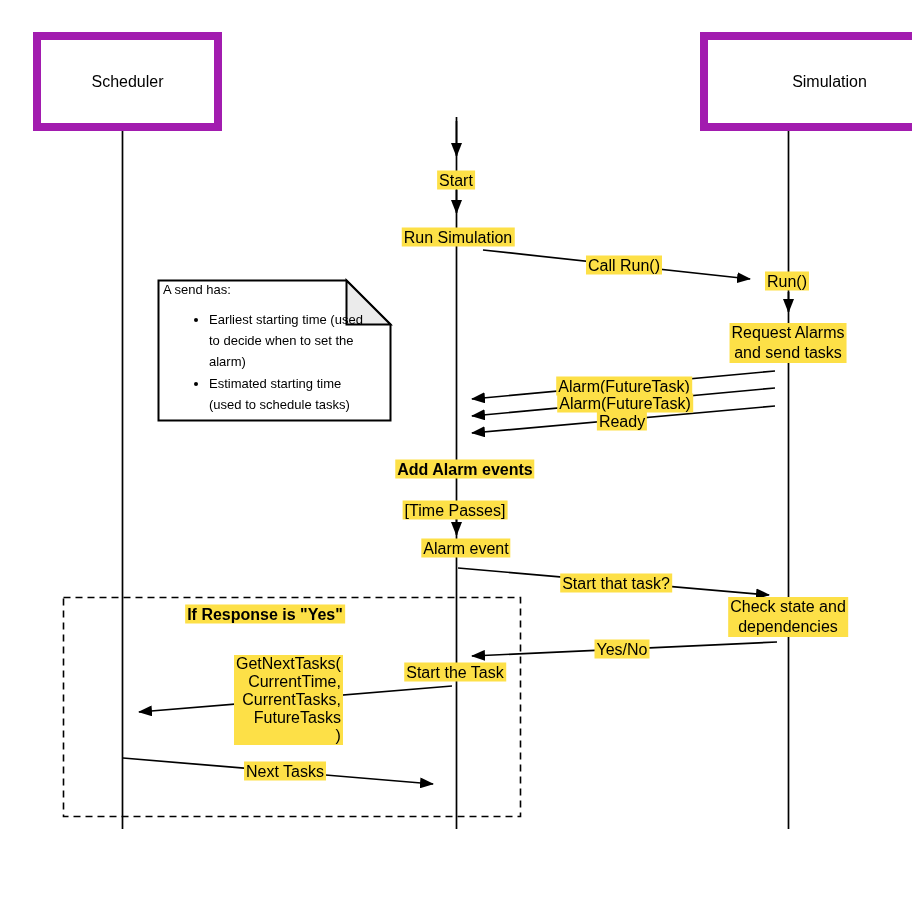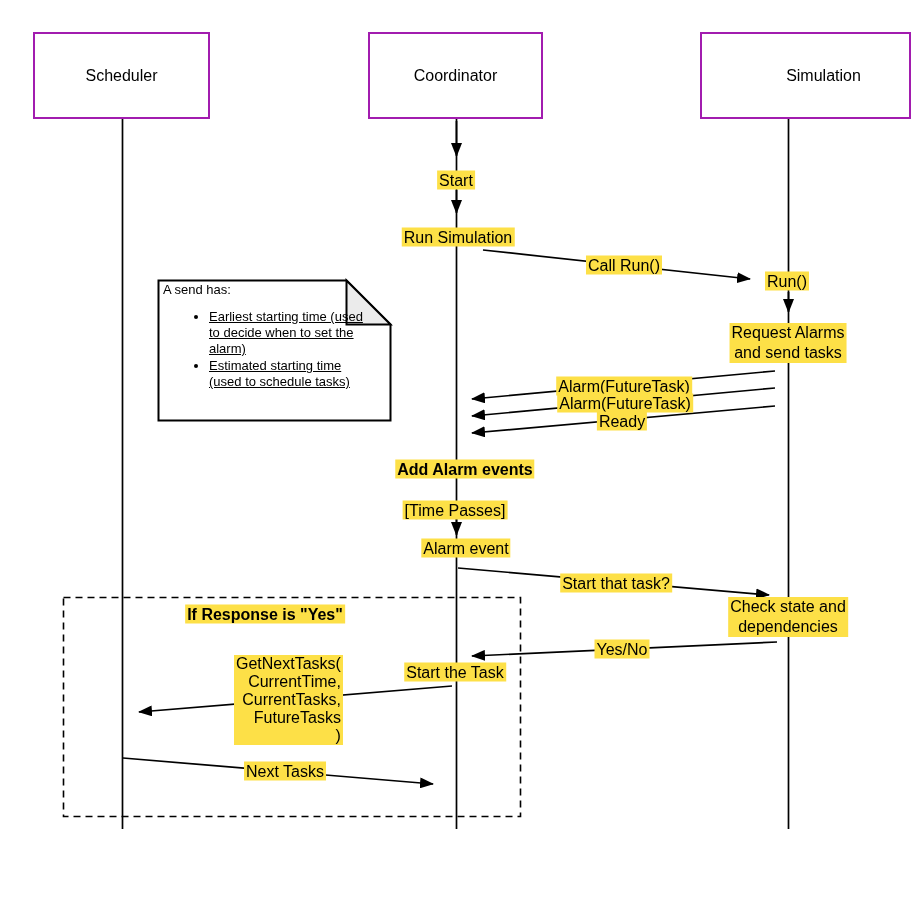--- a/index.html
+++ b/index.html
@@ -2,37 +2,37 @@
 <html><head>
 <meta charset="utf-8">
 <style>
   html,body{margin:0;padding:0;background:#fff;}
   .canvas{
     position:relative;width:912px;height:899px;background:#ffffff;overflow:hidden;
     font-family:"Liberation Sans",sans-serif;color:#000;
   }
   .layer{position:absolute;left:0;top:0;z-index:1;}
   .actor{
-    position:absolute;top:32px;height:83px;border:2px solid #a21caf;background:#fff;
+    position:absolute;top:32px;height:83px;border:8px solid #a21caf;background:#fff;
     display:flex;align-items:center;justify-content:center;
     font-size:16px;z-index:2;
   }
   .lbl{
     position:absolute;transform:translate(-50%,-50%);
     background:#fde047;padding:0 2px;font-size:16px;line-height:19px;
     white-space:pre-line;text-align:center;z-index:2;
   }
   .lbl.b{font-weight:bold;}
   .lbl.blk{transform:none;text-align:right;white-space:pre;line-height:18px;}
   .note-text{
     position:absolute;left:163px;top:282px;width:222px;font-size:13px;line-height:16px;z-index:2;
   }
   .note-text .nt-title{margin:0;}
   .note-text ul{margin:11px 0 0 0;padding:0 0 0 46px;}
-  .note-text li{width:157px;line-height:16px;margin:0 0 1px 0;text-decoration:underline;}
+  .note-text li{width:157px;line-height:21px;margin:0 0 1px 0;}
 </style>
 </head>
 <body>
 
 <div class="canvas">
 
   <svg class="layer" width="912" height="899" viewBox="0 0 912 899">
     <defs>
       <marker id="ah" markerUnits="userSpaceOnUse" markerWidth="15" markerHeight="11" refX="13" refY="5.5" orient="auto">
         <path d="M0,0 L14,5.5 L0,11 Z" fill="#000"></path>
@@ -58,23 +58,20 @@
     <line x1="123" y1="758" x2="433" y2="784" stroke="#000" stroke-width="1.7" marker-end="url(#ah)"></line>
 
     <rect x="63.5" y="597.5" width="457" height="219" fill="none" stroke="#000" stroke-width="1.6" stroke-dasharray="7 5"></rect>
 
     <path d="M158.5,280.5 L346.5,280.5 L390.5,324.5 L390.5,420.5 L158.5,420.5 Z" fill="#ffffff" stroke="#000" stroke-width="2"></path>
     <path d="M346.5,280.5 L346.5,324.5 L390.5,324.5 Z" fill="#ebebeb" stroke="#000" stroke-width="2"></path>
   </svg>
 
   <div class="actor" style="left:33px;width:173px;">
     <span>Scheduler</span>
-  </div>
-  <div class="actor" style="left:368px;width:171px;">
-    <span>Coordinator</span>
   </div>
   <div class="actor" style="left:700px;width:171px;padding-left:36px;">
     <span>Simulation</span>
   </div>
 
   <div class="lbl" style="left:456px;top:180px;">Start</div>
   <div class="lbl" style="left:458px;top:237px;">Run Simulation</div>
   <div class="lbl" style="left:624px;top:265px;">Call Run()</div>
   <div class="lbl" style="left:787px;top:281px;">Run()</div>
   <div class="lbl" style="left:788px;top:343px;line-height:20px;">Request Alarms

